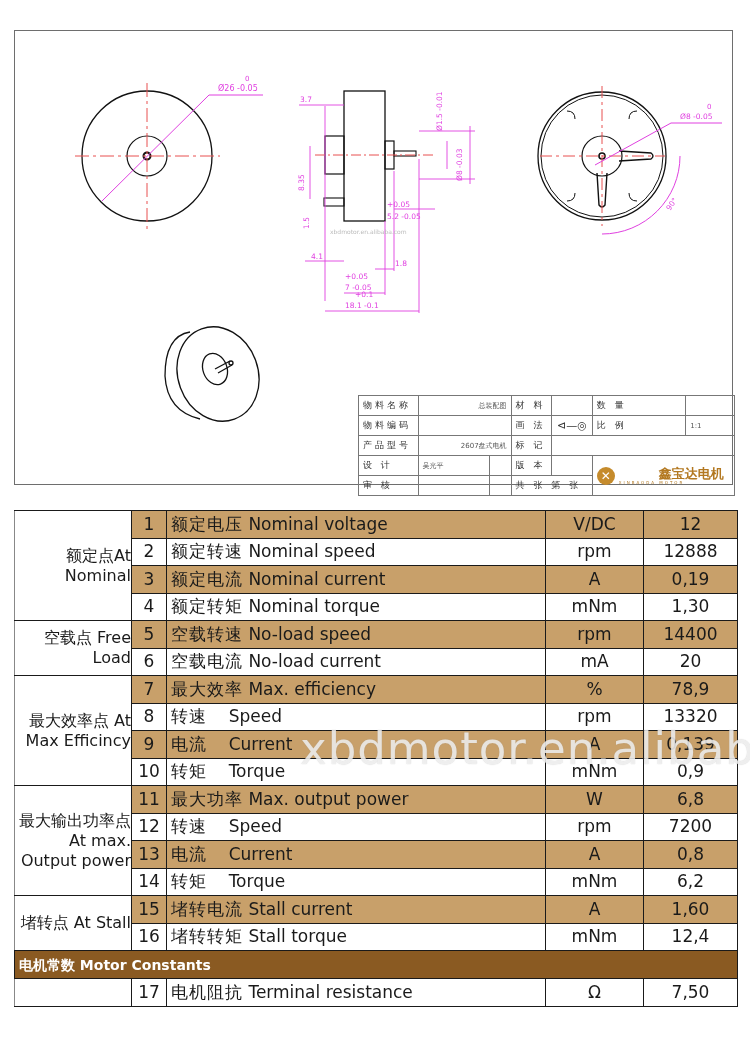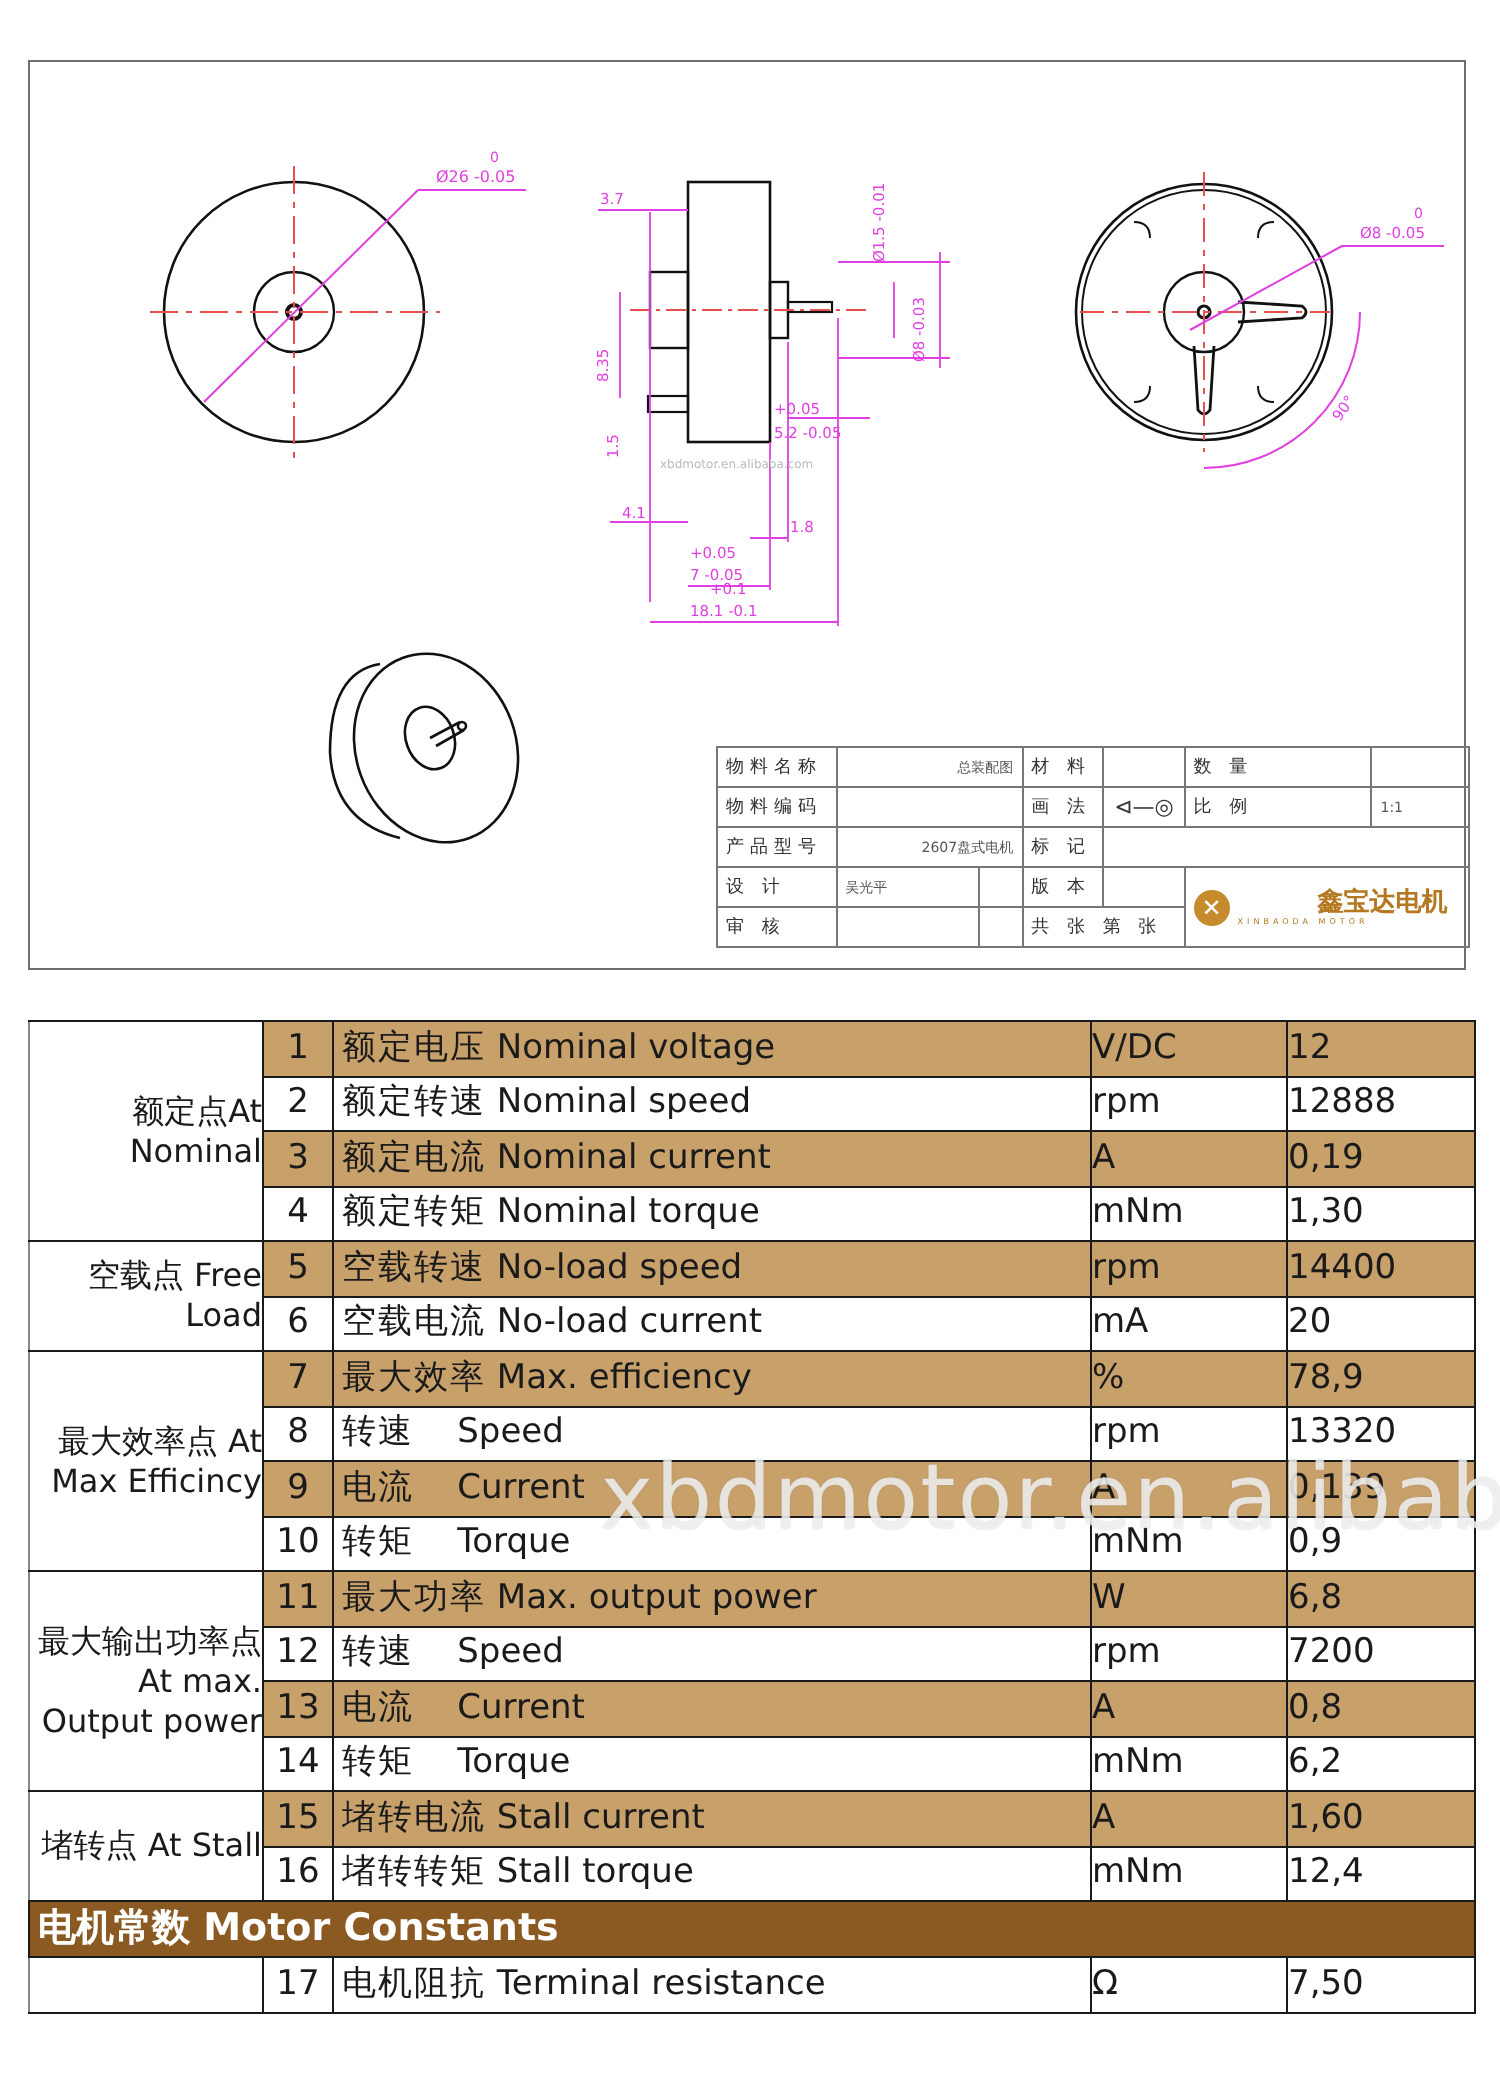--- a/index.html
+++ b/index.html
@@ -3,43 +3,43 @@
 <meta charset="utf-8">
 <style>
   html, body { margin: 0; padding: 0; background: #ffffff; }
   body { width: 750px; height: 1043px; position: relative; overflow: hidden;
          font-family: "DejaVu Sans", "Liberation Sans", sans-serif; }
 
   
   .sheet { position: absolute; left: 14px; top: 30px; width: 719px; height: 455px;
            border: 1.5px solid #6e6e6e; box-sizing: border-box; background: #fff; }
   .sheet svg { position: absolute; left: 0; top: 0; }
-  .title-block { position: absolute; left: 343px; top: 342px; width: 377px; height: 101px;
+  .title-block { position: absolute; left: 343px; top: 364px; width: 377px; height: 101px;
                  border-collapse: collapse; font-size: 8px; color: #333; }
   .title-block td { border: 1px solid #777; height: 19px; padding: 0 4px; white-space: nowrap; }
   .tb-label { letter-spacing: 3px; font-size: 9px; }
   .tb-value { font-size: 7px; color: #555; }
   .logo { display: flex; align-items: center; gap: 4px; }
   .logo-mark { width: 18px; height: 18px; border-radius: 50%; background: #c58b2c; color: #fff;
                font-size: 12px; font-weight: bold; display: flex; align-items: center; justify-content: center; }
   .logo-text { color: #b37820; font-size: 13px; font-weight: bold; line-height: 1; margin-left: 40px; }
   .logo-sub { color: #b37820; font-size: 4px; letter-spacing: 2px; }
 
   
   .spec { position: absolute; left: 14px; top: 510px; width: 723px; border-collapse: collapse;
           table-layout: fixed; font-family: "DejaVu Sans", sans-serif; }
   .spec td { border: 1.5px solid #1a1a1a; height: 26.5px; padding: 0; font-size: 17px; color: #1a1a1a;
              line-height: 1; overflow: hidden; white-space: nowrap; }
   .spec tr.tan td.n, .spec tr.tan td.d, .spec tr.tan td.u, .spec tr.tan td.v { background: #c8a06a; }
   .spec td.g { background: #fff; text-align: right; white-space: normal; font-size: 16px; line-height: 20px;
                border-left: 1.5px solid #888; }
   .spec td.n { text-align: center; font-size: 17px; }
   .spec td.d { padding-left: 4px; }
-  .spec td.u, .spec td.v { }
-  .spec tr.section td { background: #8a5a22; color: #fff; font-weight: bold; font-size: 19px; padding-left: 4px;
+  .spec td.u, .spec td.v { text-align: center; }
+  .spec tr.section td { background: #8a5a22; color: #fff; font-weight: bold; font-size: 14px; padding-left: 4px;
                         height: 27px; }
   .cjk { letter-spacing: 1px; }
 
   .watermark { position: absolute; left: 300px; top: 722px; font-size: 45px; color: rgba(255,255,255,0.72);
                font-family: "DejaVu Sans", sans-serif; letter-spacing: 1px;
                text-shadow: 0 0 1px rgba(150,150,150,0.6); pointer-events: none; }
 </style>
 </head>
 <body>
 

